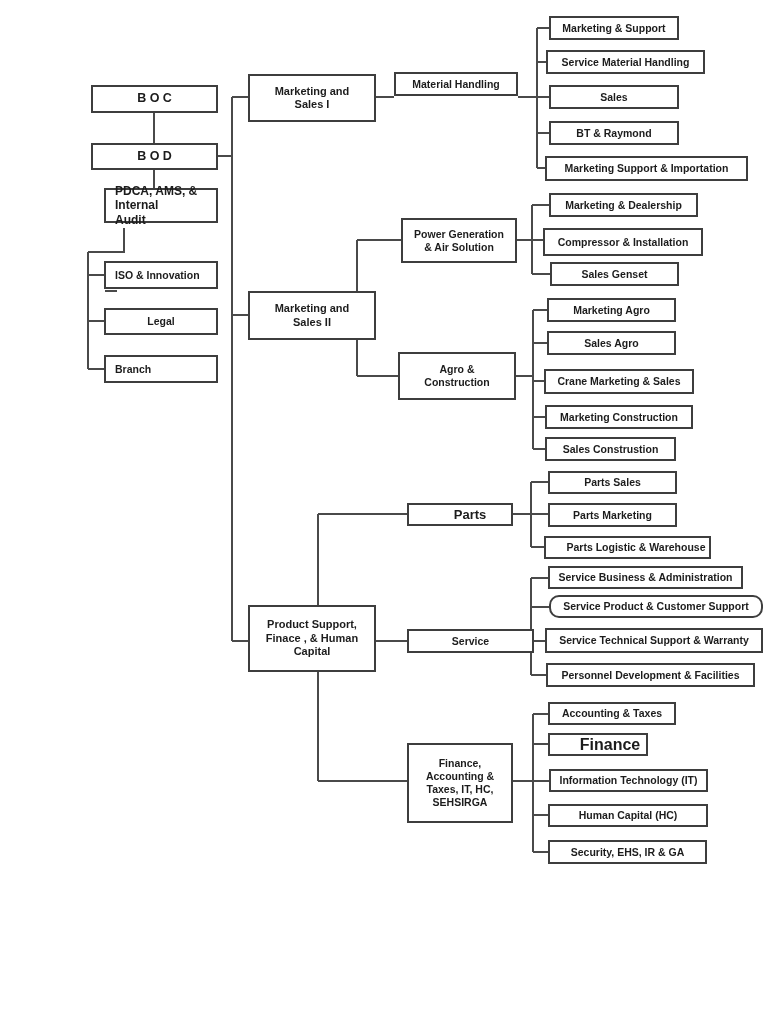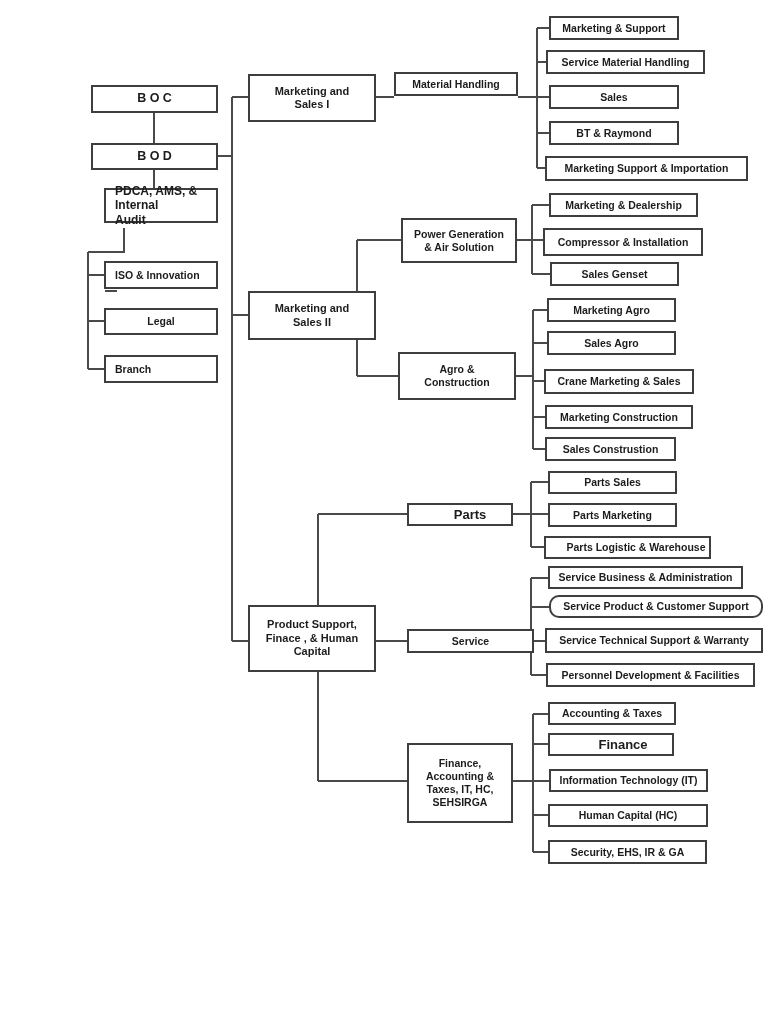--- a/index.html
+++ b/index.html
@@ -146,18 +146,18 @@
       <div class="node" style="left: 545px; top: 405px; width: 148px; height: 24px; font-size: 10.5px;">Marketing Construction</div>
       <div class="node" style="left: 545px; top: 437px; width: 131px; height: 24px; font-size: 10.5px;">Sales Construstion</div>
       <div class="node" style="left: 548px; top: 471px; width: 129px; height: 23px; font-size: 10.5px;">Parts Sales</div>
       <div class="node" style="left: 548px; top: 503px; width: 129px; height: 24px; font-size: 10.5px;">Parts Marketing</div>
       <div class="node" style="left: 544px; top: 536px; width: 167px; height: 23px; font-size: 10.5px; padding-left: 17px;">Parts Logistic &amp; Warehouse</div>
       <div class="node" style="left: 548px; top: 566px; width: 195px; height: 23px; font-size: 10.5px;">Service Business &amp; Administration</div>
       <div class="node" style="left: 549px; top: 595px; width: 214px; height: 23px; font-size: 10.5px; border-radius: 10px;">Service Product &amp; Customer Support</div>
       <div class="node" style="left: 545px; top: 628px; width: 218px; height: 25px; font-size: 10.5px;">Service Technical Support &amp; Warranty</div>
       <div class="node" style="left: 546px; top: 663px; width: 209px; height: 24px; font-size: 10.5px;">Personnel Development &amp; Facilities</div>
       <div class="node" style="left: 548px; top: 702px; width: 128px; height: 23px; font-size: 10.5px;">Accounting &amp; Taxes</div>
-      <div class="node" style="left: 548px; top: 733px; width: 126px; height: 23px; font-size: 13px; padding-left: 24px;">Finance</div>
+      <div class="node" style="left: 548px; top: 733px; width: 100px; height: 23px; font-size: 16px; padding-left: 24px;">Finance</div>
       <div class="node" style="left: 549px; top: 769px; width: 159px; height: 23px; font-size: 10.5px; text-align: right;">Information Technology (IT)</div>
       <div class="node" style="left: 548px; top: 804px; width: 160px; height: 23px; font-size: 10.5px;">Human Capital (HC)</div>
       <div class="node" style="left: 548px; top: 840px; width: 159px; height: 24px; font-size: 10.5px;">Security, EHS, IR &amp; GA</div>
     </div>
 </div>
 
 </body></html>

